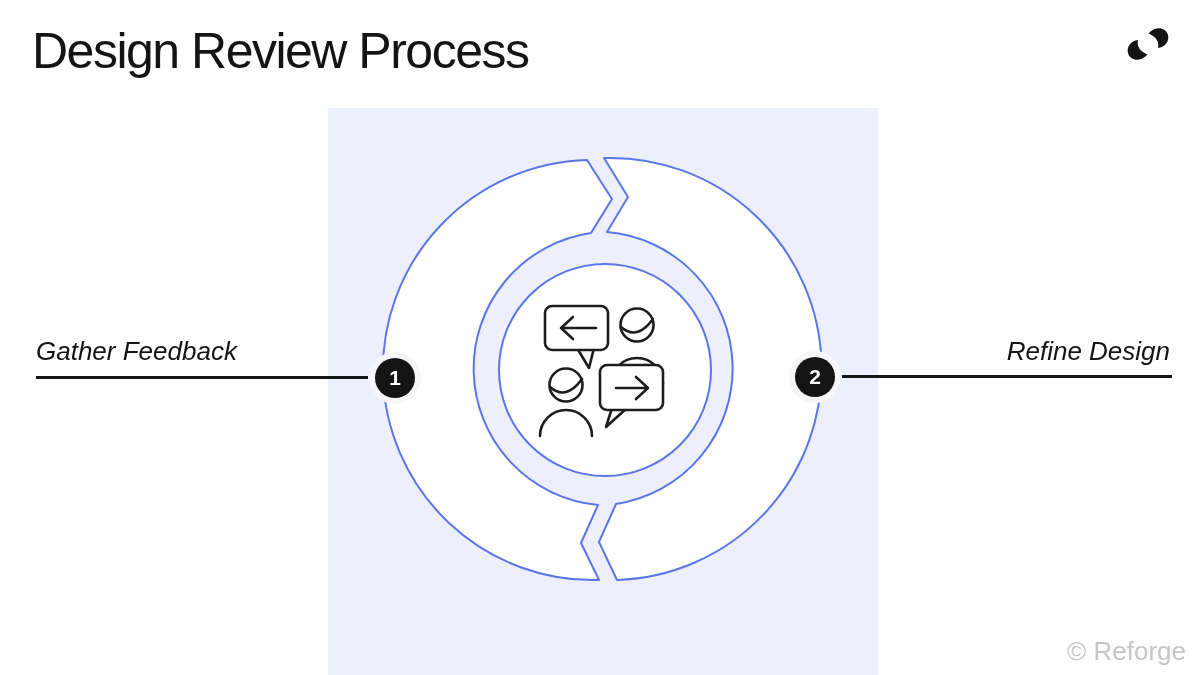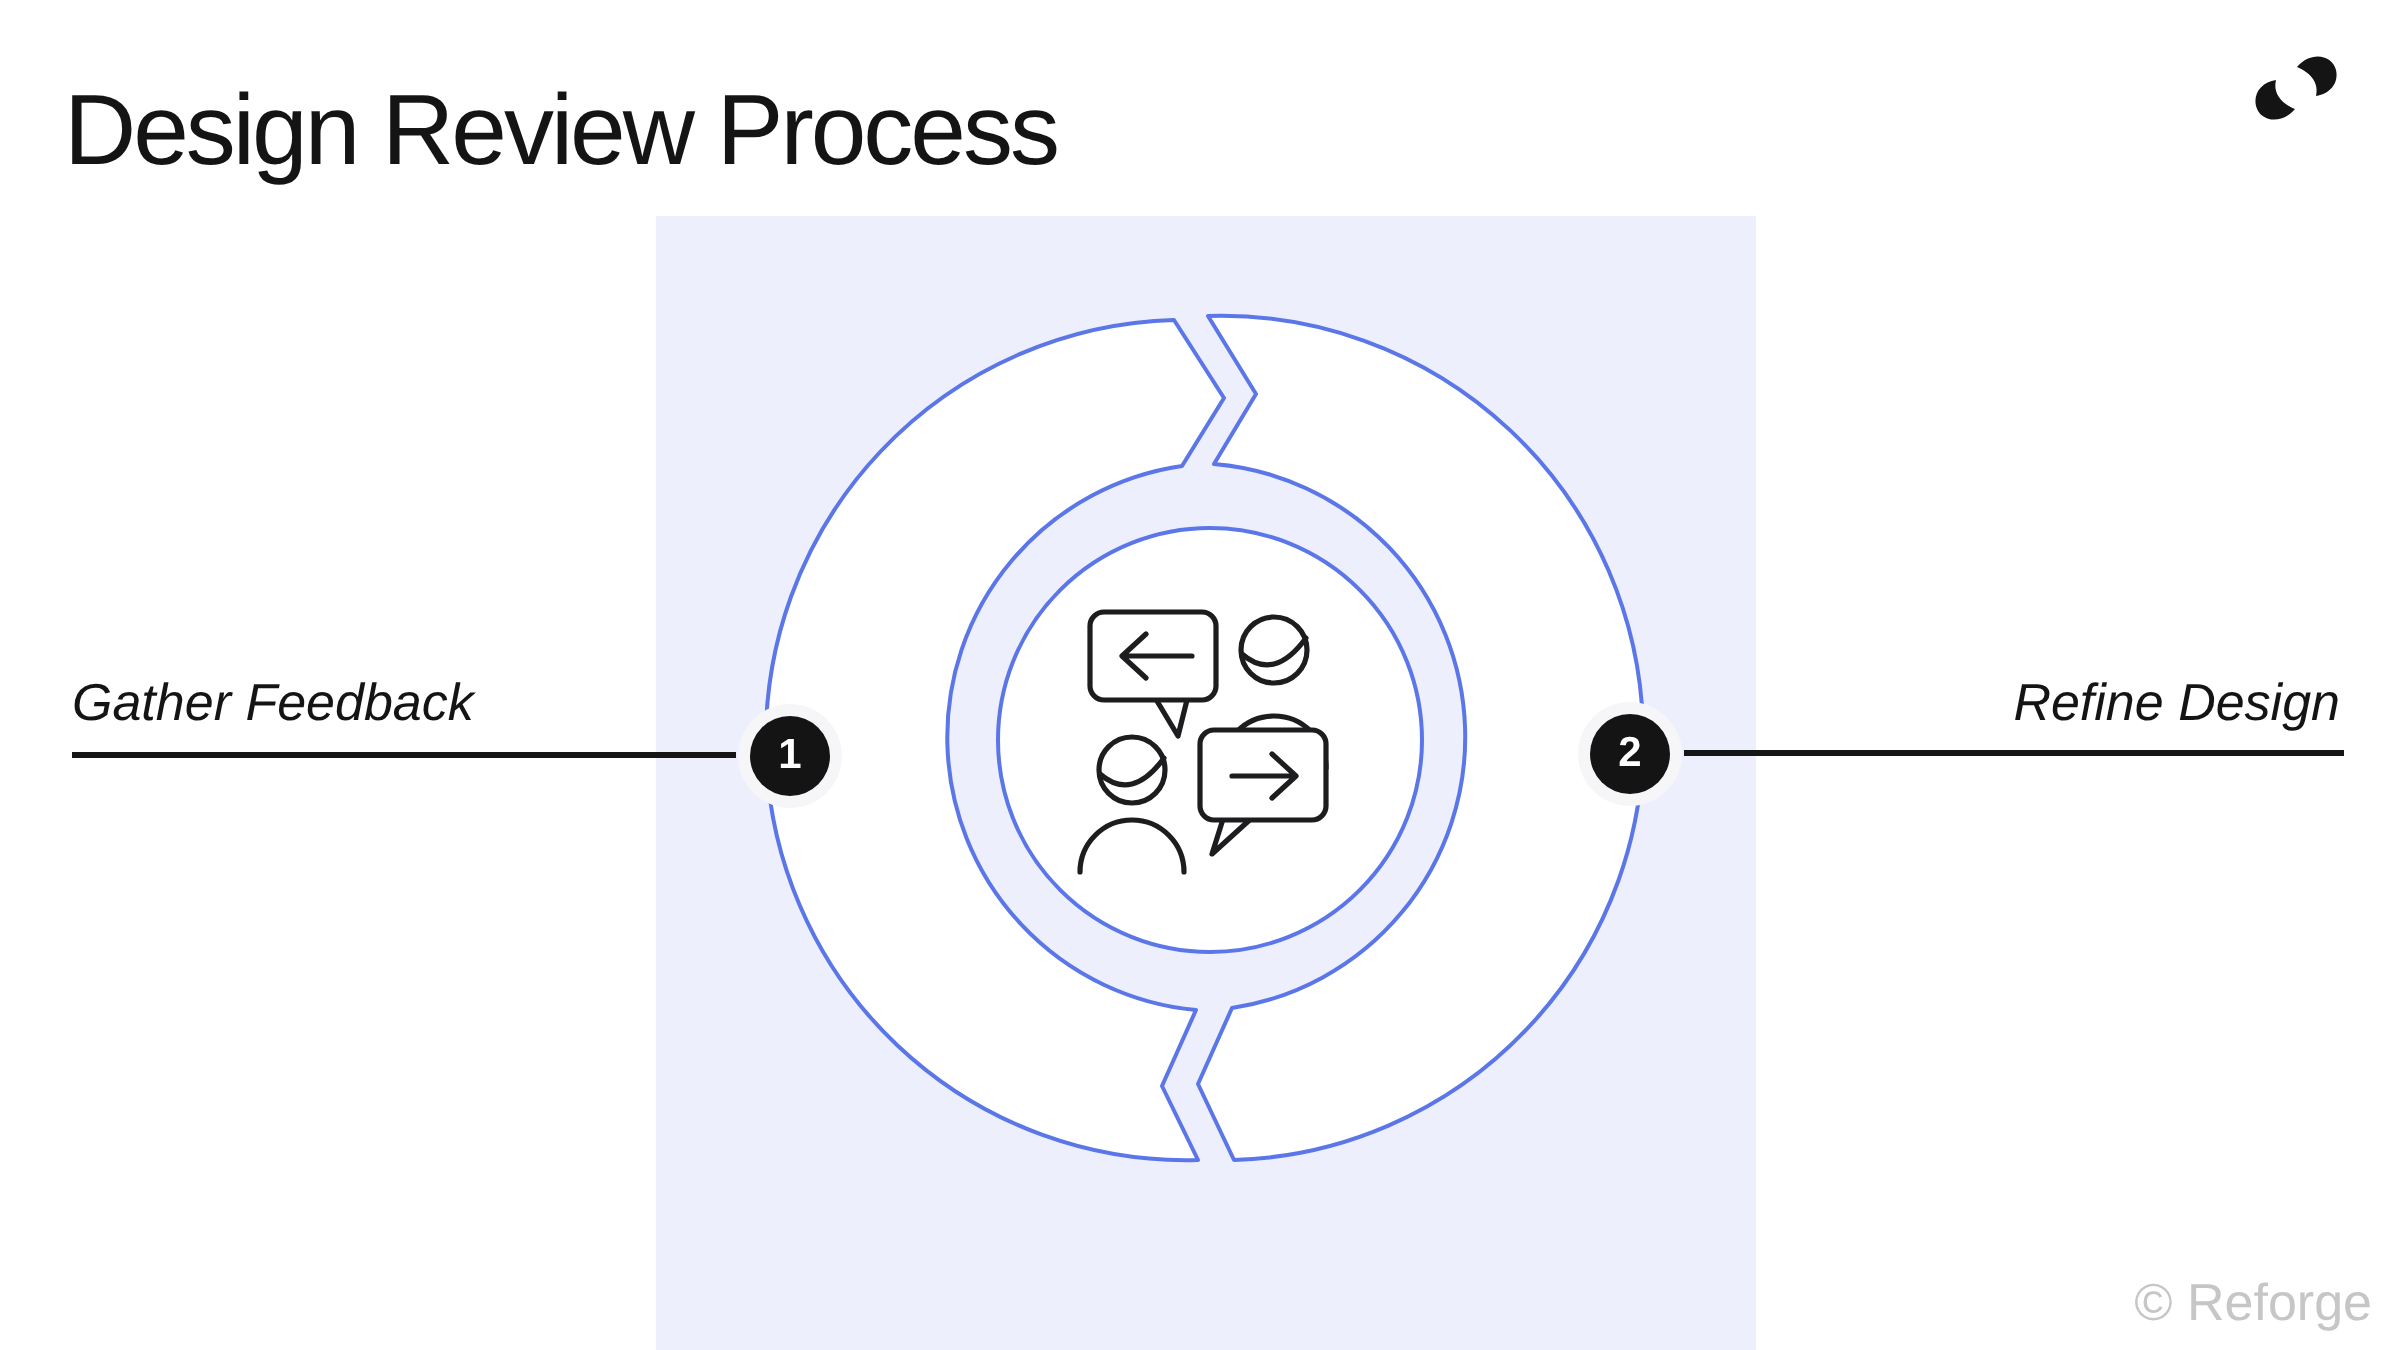--- a/index.html
+++ b/index.html
@@ -4,21 +4,21 @@
 <style>
   html,body{margin:0;padding:0;}
   body{
     width:1200px;height:675px;position:relative;overflow:hidden;
     background:#ffffff;
     font-family:"Liberation Sans", sans-serif;
     color:#141414;
   }
   .abs{position:absolute;}
   .slide-title{
-    left:32px;top:36px;
+    left:32px;top:22px;
     font-size:50px;font-weight:500;letter-spacing:-1.5px;
     color:#141414;white-space:nowrap;
   }
   .logo{left:1124px;top:22px;width:48px;height:44px;}
   .panel{
     left:328px;top:108px;width:550px;height:567px;
     background:#edeffc;
   }
   .diagram-svg{display:block;width:550px;height:567px;}
   .rule{height:3px;background:#161616;}

